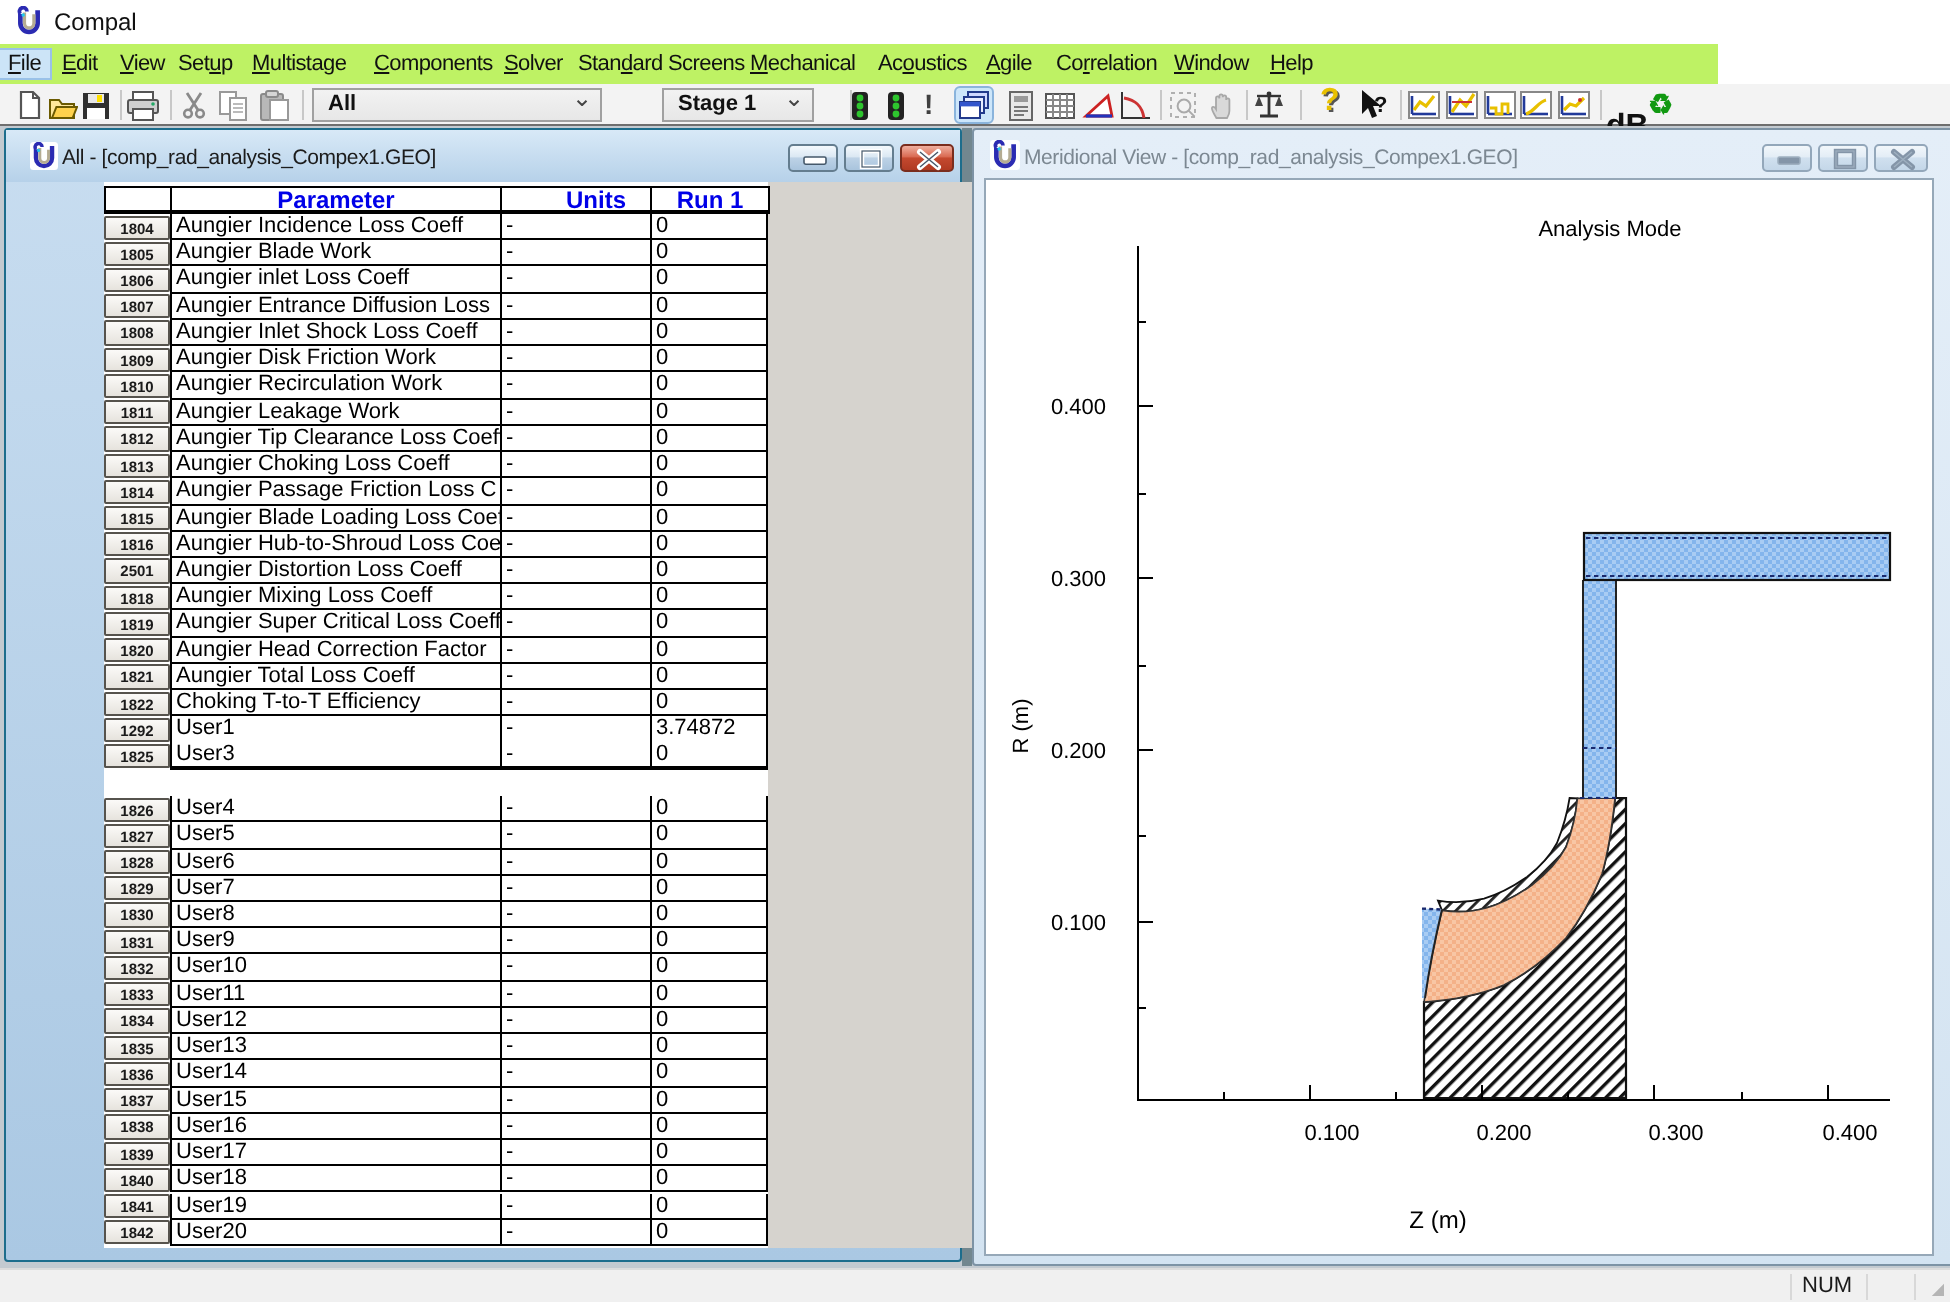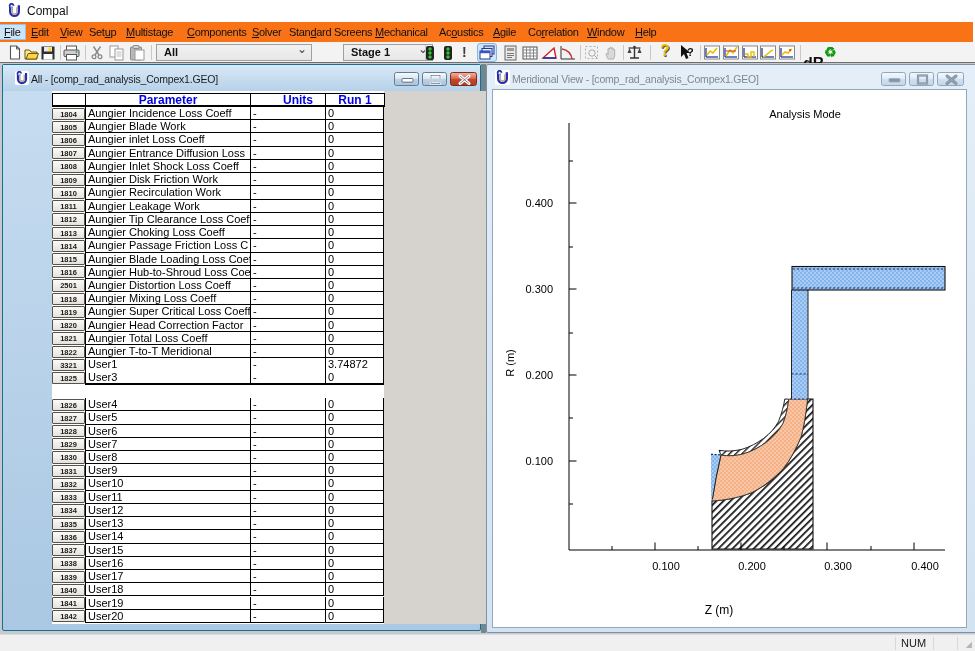--- a/index.html
+++ b/index.html
@@ -1,18 +1,18 @@
 <!DOCTYPE html>
 <html><head><meta charset="utf-8"><style>
 * { margin:0; padding:0; box-sizing:border-box; }
 html,body { width:975px; height:651px; overflow:hidden; }
 body { font-family:"Liberation Sans", sans-serif; position:relative; background:#fff; }
 #titlebar { position:absolute; left:0; top:0; width:975px; height:22px; background:#fff; }
 #titlebar .t { position:absolute; left:27px; top:4px; font-size:12px; color:#111; }
-#menubar { position:absolute; left:0; top:22px; width:973px; height:20px; background:#f97316; }
+#menubar { position:absolute; left:0; top:22px; width:859px; height:20px; background:#bef264; }
 .mi { position:absolute; top:4px; font-size:11px; color:#111; letter-spacing:-0.3px; }
 .mi.hl { background:#cce4f7; outline:1px solid #9ac1e8; padding:1px 4px; margin-left:-4px; margin-top:-1px; }
 #toolbar { position:absolute; left:0; top:42px; width:975px; height:21px; background:#f3f3f3; border-bottom:1px solid #6e6e6e; }
 .ti { position:absolute; }
 .tg { position:absolute; line-height:16px; }
 .tsep { position:absolute; top:3px; width:1px; height:15px; background:#c8c8c8; }
 .combo { position:absolute; height:17px; background:linear-gradient(#f2f2f2,#e7e7e7); border:1px solid #a0a0a0; }
 .cbt { position:absolute; left:7px; top:1px; font-size:11px; font-weight:bold; color:#111; }
 .chev { position:absolute; right:4px; top:-3px; font-size:12px; color:#444; }
 #mdi { position:absolute; left:0; top:63px; width:975px; height:571px; background:#c3cad0; }
@@ -97,25 +97,25 @@
       <rect x="1" y="1" width="8" height="11" fill="#fff" stroke="#999"></rect>
       <rect x="6" y="4" width="8" height="11" fill="#fff" stroke="#999"></rect>
       <path d="M7.5 7h5M7.5 9h5M7.5 11h5" stroke="#bbb"></path>
     </svg>
     <svg class="ti" style="left:129px;top:3px" width="16" height="16" viewBox="0 0 16 16">
       <rect x="1.5" y="2" width="11" height="13" rx="1" fill="#b8b8b8" stroke="#8a8a8a"></rect>
       <rect x="4" y="0.5" width="6" height="3" rx="1" fill="#d5d5d5" stroke="#8a8a8a"></rect>
       <rect x="6" y="5" width="9" height="10" fill="#fff" stroke="#999"></rect>
     </svg>
     <div class="tsep" style="left:151px"></div>
-    <div class="combo" style="left:156px;top:2px;width:156px">
+    <div class="combo" style="left:156px;top:2px;width:145px">
       <span class="cbt">All</span>
       <span class="chev">⌄</span>
     </div>
-    <div class="combo" style="left:343px;top:2px;width:90px">
+    <div class="combo" style="left:331px;top:2px;width:76px">
       <span class="cbt">Stage 1</span>
       <span class="chev">⌄</span>
     </div>
     <div class="tsep" style="left:425px"></div>
     <svg class="ti" style="left:423px;top:3px" width="14" height="16" viewBox="0 0 14 16">
       <rect x="3" y="1" width="8" height="14" rx="2" fill="#222"></rect>
       <circle cx="7" cy="4" r="1.7" fill="#2ec52e"></circle>
       <circle cx="7" cy="8" r="1.7" fill="#2ec52e"></circle>
       <circle cx="7" cy="12" r="1.7" fill="#2ec52e"></circle>
     </svg>
@@ -331,26 +331,26 @@
         <div class="c c3">0</div>
       </div>
 <div class="rw" style="top:240.91px">
         <div class="rn">1821</div>
         <div class="c c1">Aungier Total Loss Coeff</div>
         <div class="c c2">-</div>
         <div class="c c3">0</div>
       </div>
 <div class="rw" style="top:254.14px">
         <div class="rn">1822</div>
-        <div class="c c1">Aungier T-to-T Meridional</div>
+        <div class="c c1">Choking T-to-T Efficiency</div>
         <div class="c c2">-</div>
         <div class="c c3">0</div>
       </div>
 <div class="rw" style="top:267.37px">
-        <div class="rn">3321</div>
+        <div class="rn">1292</div>
         <div class="c c1">User1</div>
         <div class="c c2">-</div>
         <div class="c c3">3.74872</div>
       </div>
 <div class="rw" style="top:280.60px">
         <div class="rn">1154</div>
         <div class="c c1">User2</div>
         <div class="c c2">-</div>
         <div class="c c3">19486.1</div>
       </div>

